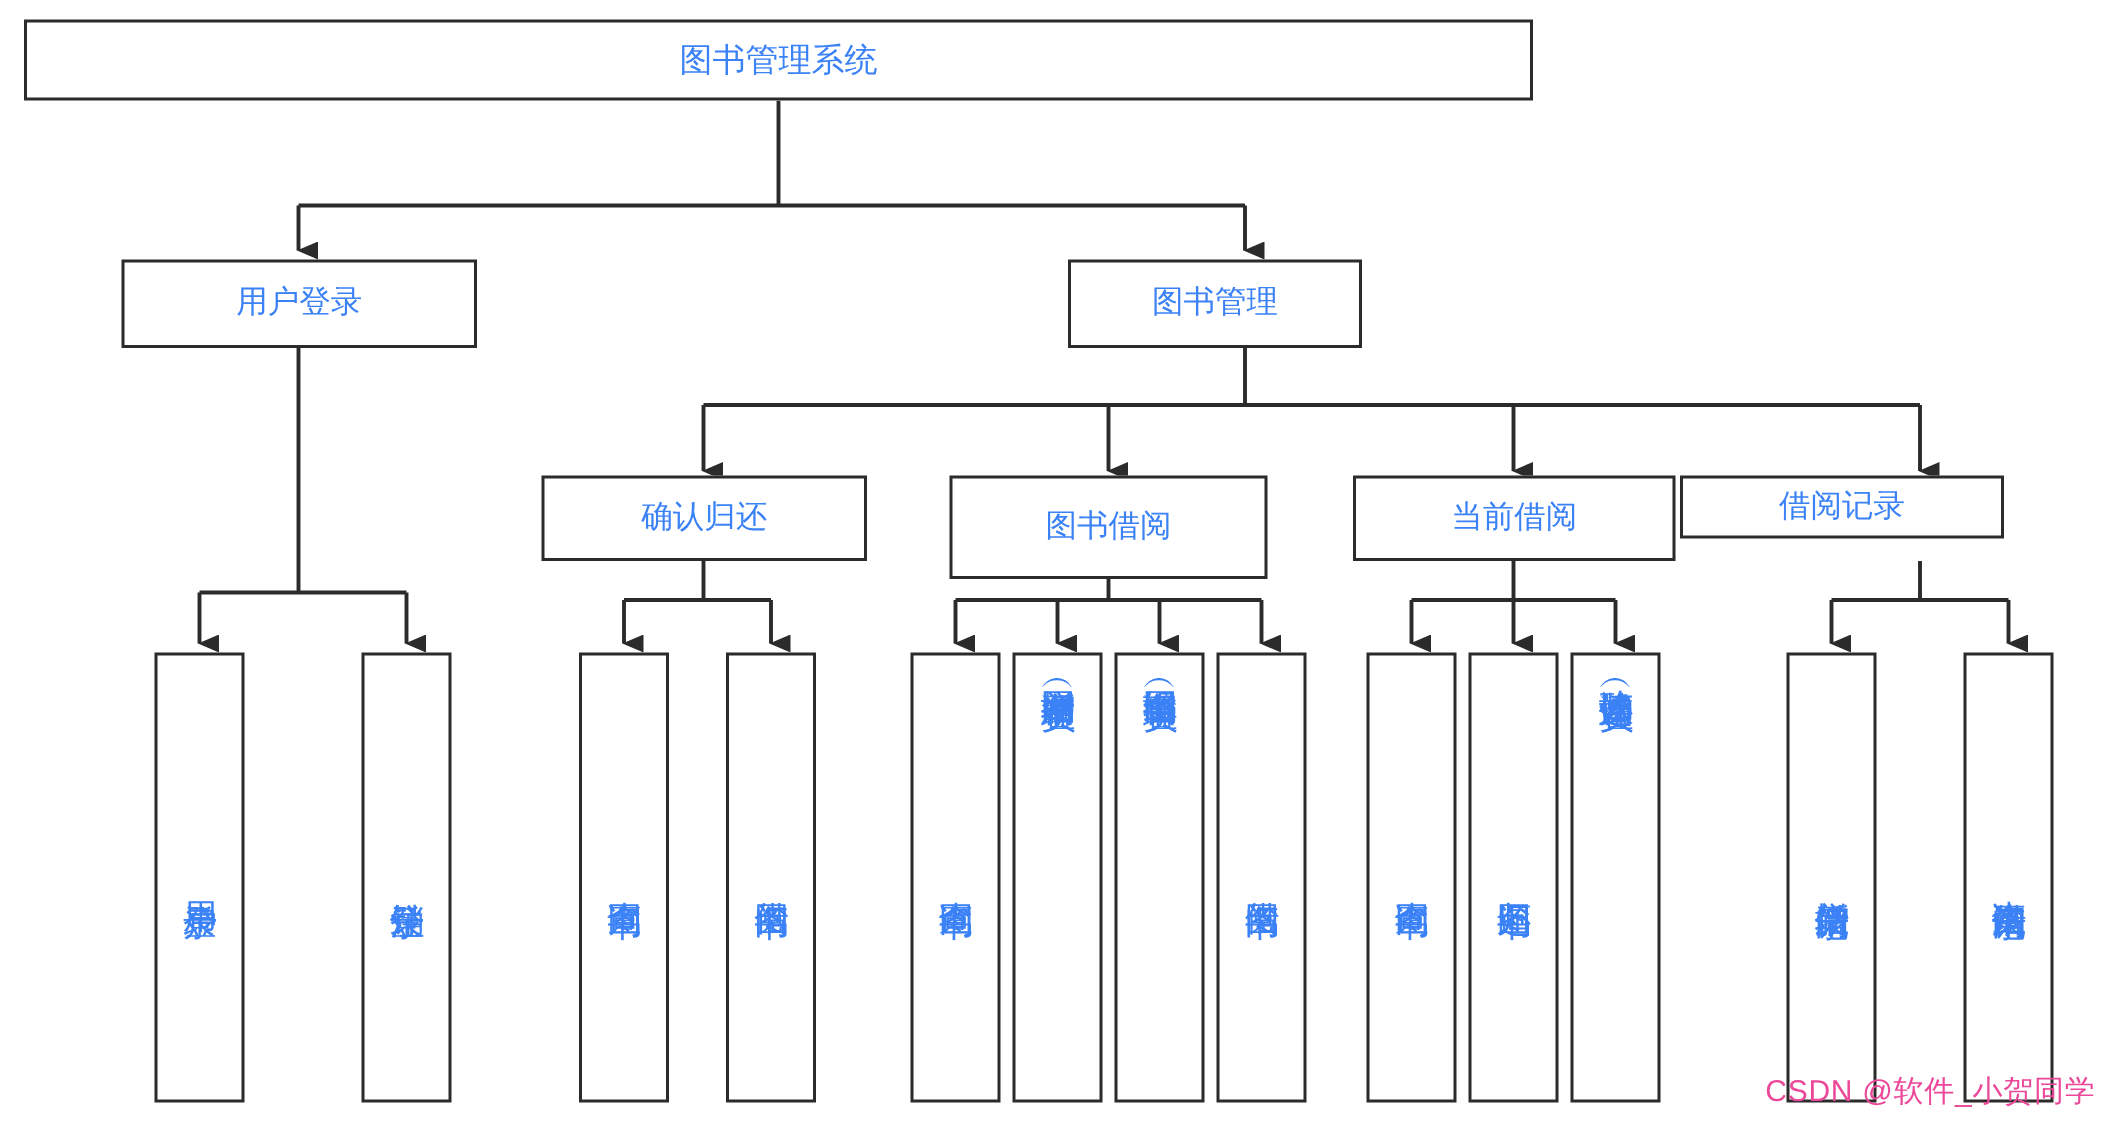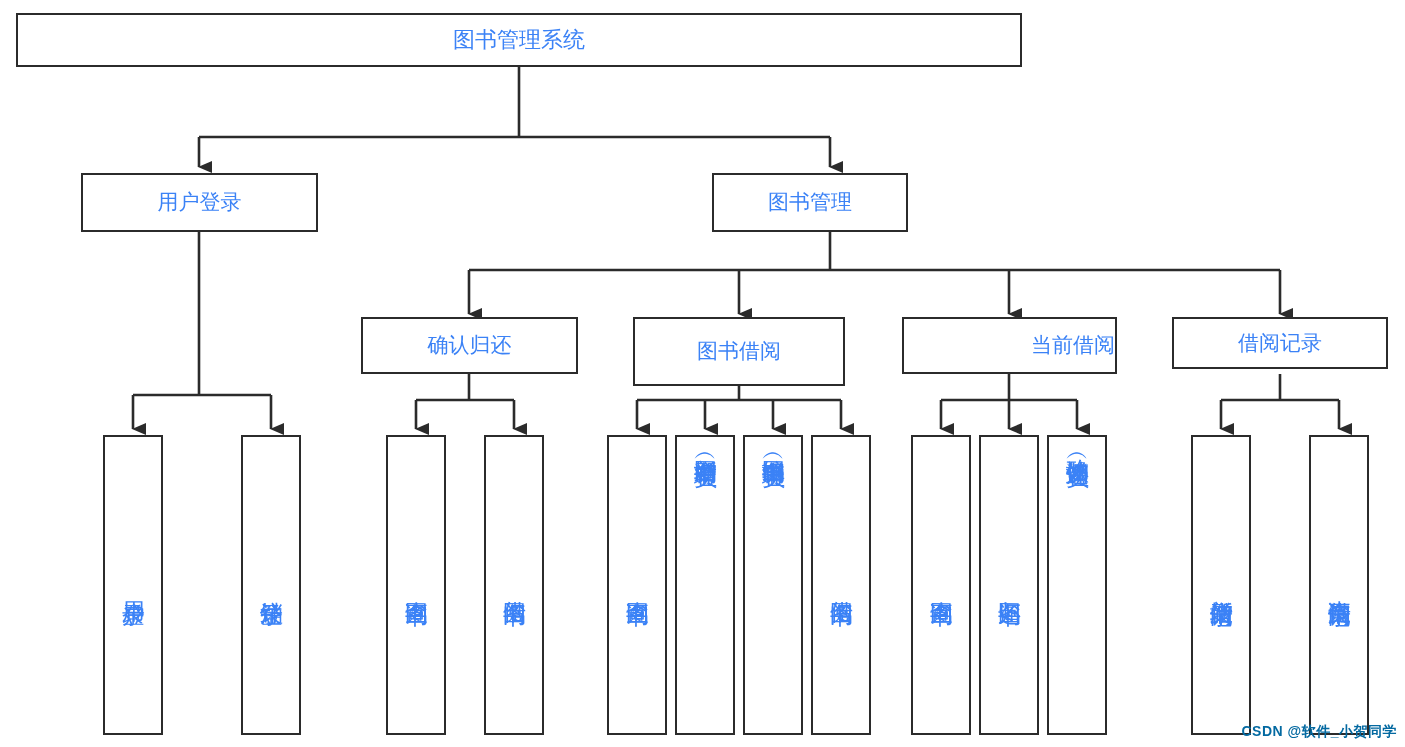--- a/index.html
+++ b/index.html
@@ -66,25 +66,24 @@
     max-height: 292px;
   }
   .node.leaf.centered {
     align-items: center;
     padding-top: 0;
   }
   #watermark {
     position: absolute;
     right: 8px;
     bottom: 6px;
-    font-size: 14px;
-    color: #0369a1;
+    font-size: 20px;
+    color: #ec4899;
     letter-spacing: 0.5px;
     white-space: nowrap;
-    font-weight: bold;
   }
 </style>
 </head>
 <body>
 
 <div id="diagram-root">
 
   <svg id="edge-layer" viewBox="0 0 1405 747" width="1405" height="747" xmlns="http://www.w3.org/2000/svg">
     <defs>
       <marker id="arrow" viewBox="0 0 12 14" refX="6" refY="13" markerWidth="12" markerHeight="14" orient="auto-start-reverse" markerUnits="userSpaceOnUse">
@@ -145,24 +144,24 @@
   <div class="node level1" style="left:712px; top:173px; width:196px; height:59px;">
     <span class="label">图书管理</span>
   </div>
 
   <div class="node level2" style="left:361px; top:317px; width:217px; height:57px;">
     <span class="label">确认归还</span>
   </div>
   <div class="node level2" style="left:633px; top:317px; width:212px; height:69px;">
     <span class="label">图书借阅</span>
   </div>
-  <div class="node level2" style="left:902px; top:317px; width:215px; height:57px;justify-content:flex-end;">
+  <div class="node level2" style="left:902px; top:317px; width:215px; height:57px;">
     <span class="label">当前借阅</span>
   </div>
-  <div class="node level2" style="left:1172px; top:317px; width:216px; height:52px;align-items:center;">
+  <div class="node level2" style="left:1120px; top:317px; width:216px; height:42px;align-items:center;">
     <span class="label">借阅记录</span>
   </div>
 
   <div class="node leaf centered" style="left:103px; top:435px; width:60px; height:300px;">
     <span class="label">用户登录</span>
   </div>
   <div class="node leaf centered" style="left:241px; top:435px; width:60px; height:300px;">
     <span class="label">注销登录</span>
   </div>
 

